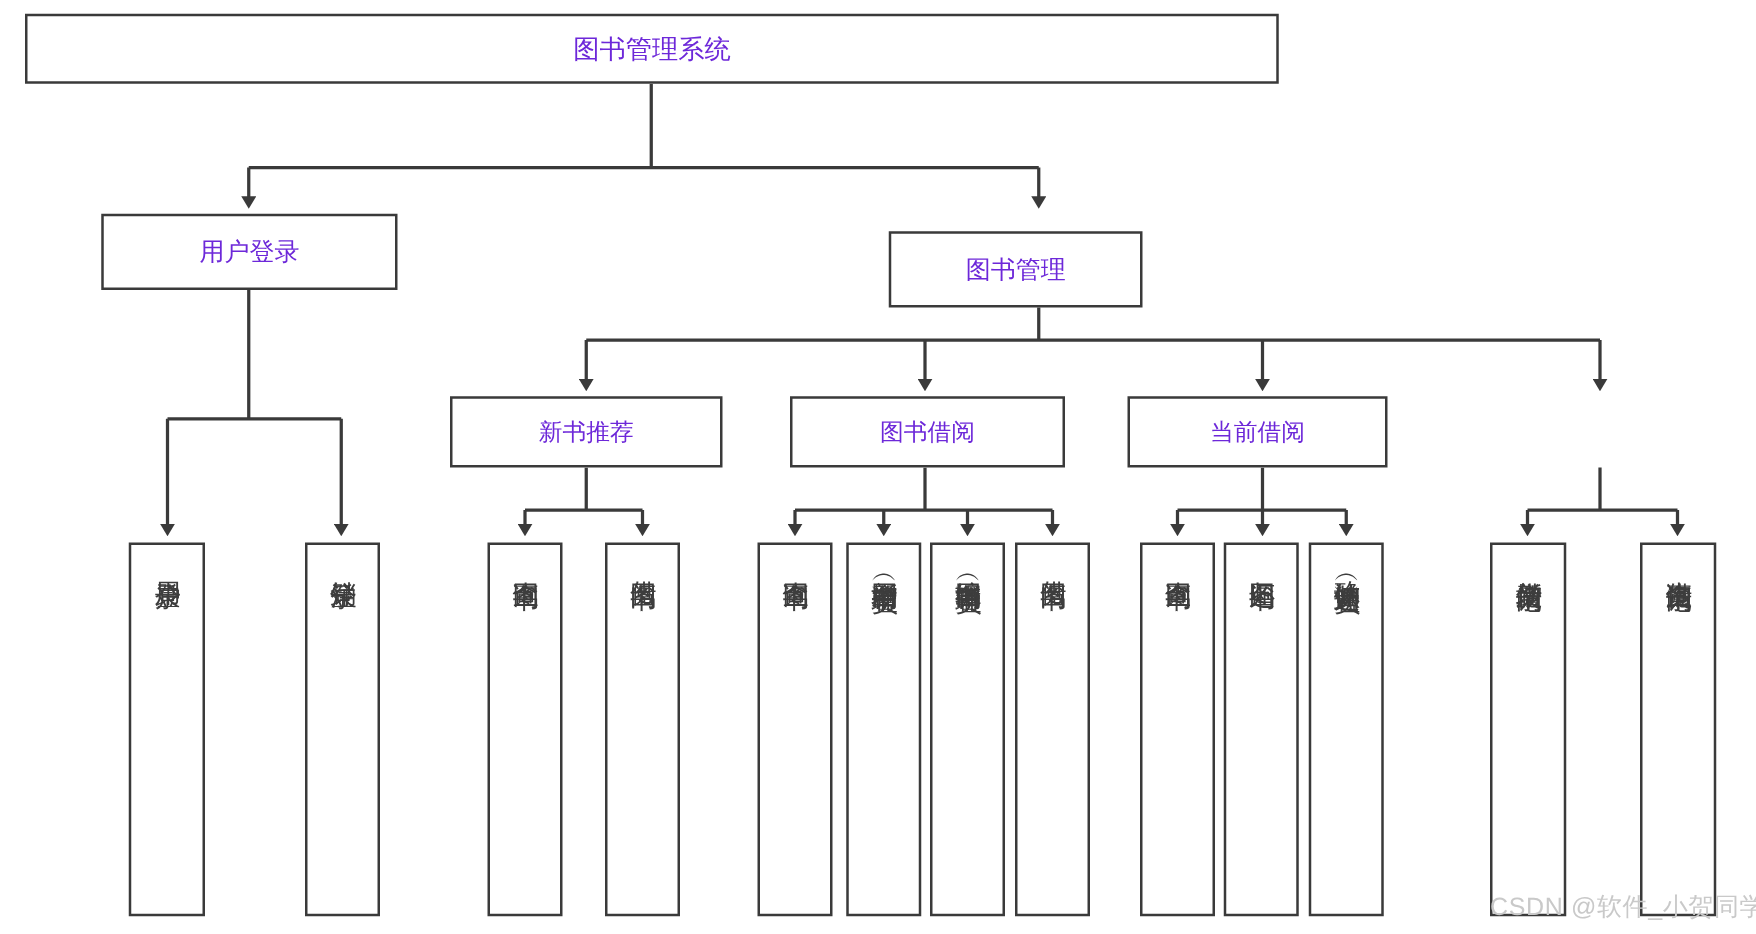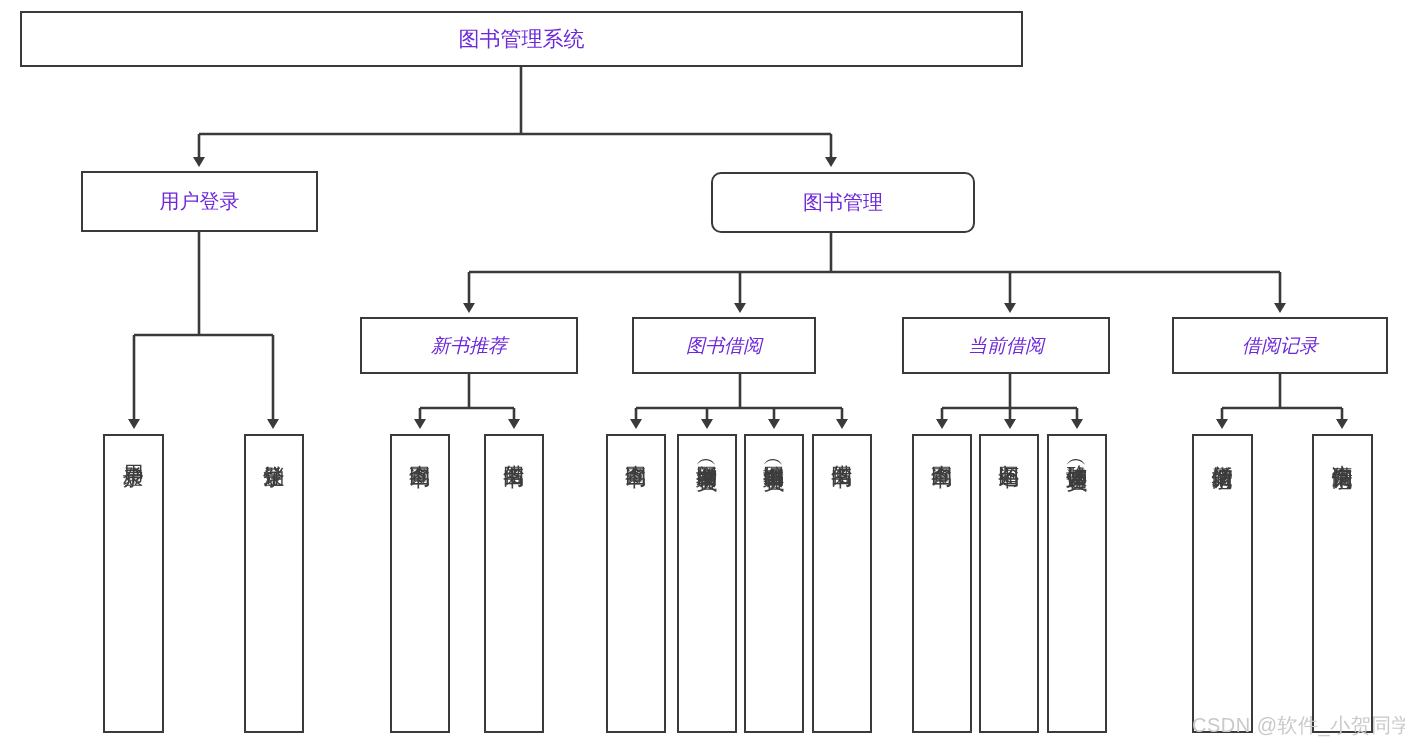--- a/index.html
+++ b/index.html
@@ -6,21 +6,21 @@
   body{width:1405px;height:747px;overflow:hidden;
        font-family:"Liberation Sans","DejaVu Sans",sans-serif;}
   #stage{position:relative;width:1405px;height:747px;background:#ffffff;}
   svg#wires{position:absolute;left:0;top:0;width:1405px;height:747px;}
 
   .node{position:absolute;box-sizing:border-box;background:#ffffff;
         border:2.5px solid #3a3a3a;display:flex;align-items:center;
         justify-content:center;color:#6d28d9;}
   .node.root{font-size:21px;}
   .node.lvl1{font-size:20px;}
-  .node.lvl2{font-size:19px;font-style:italic;}
+  .node.lvl2{font-size:19px;}
 
   .leaf{position:absolute;box-sizing:border-box;background:#ffffff;
         border:2.5px solid #3a3a3a;display:flex;align-items:flex-start;
         justify-content:center;padding-top:12px;}
   .leaf .vtext{
         writing-mode:vertical-rl;text-orientation:upright;
         font-size:21px;line-height:1.12;color:#3d3d3d;letter-spacing:1px;
         white-space:nowrap;}
 
   .watermark{position:absolute;left:1192px;top:712px;font-size:20px;
@@ -81,35 +81,32 @@
     </g>
   </svg>
 
   <div class="node root" style="left:20px;top:11px;width:1003px;height:56px;">
     <span>图书管理系统</span>
   </div>
 
   <div class="node lvl1" style="left:81px;top:171px;width:237px;height:61px;">
     <span>用户登录</span>
   </div>
-  <div class="node lvl1" style="left:711px;top:172px;width:264px;height:61px;border-radius:10px;">
+  <div class="node lvl1" style="left:711px;top:185px;width:203px;height:61px;">
     <span>图书管理</span>
   </div>
 
   <div class="node lvl2" style="left:360px;top:317px;width:218px;height:57px;">
     <span>新书推荐</span>
   </div>
-  <div class="node lvl2" style="left:632px;top:317px;width:184px;height:57px;">
+  <div class="node lvl2" style="left:632px;top:317px;width:220px;height:57px;">
     <span>图书借阅</span>
   </div>
   <div class="node lvl2" style="left:902px;top:317px;width:208px;height:57px;">
     <span>当前借阅</span>
-  </div>
-  <div class="node lvl2" style="left:1172px;top:317px;width:216px;height:57px;">
-    <span>借阅记录</span>
   </div>
 
   <div class="leaf" style="left:103px;top:434px;width:61px;height:299px;">
     <span class="vtext">用户登录</span>
   </div>
   <div class="leaf" style="left:244px;top:434px;width:60px;height:299px;">
     <span class="vtext">注销登录</span>
   </div>
 
   <div class="leaf" style="left:390px;top:434px;width:60px;height:299px;">

